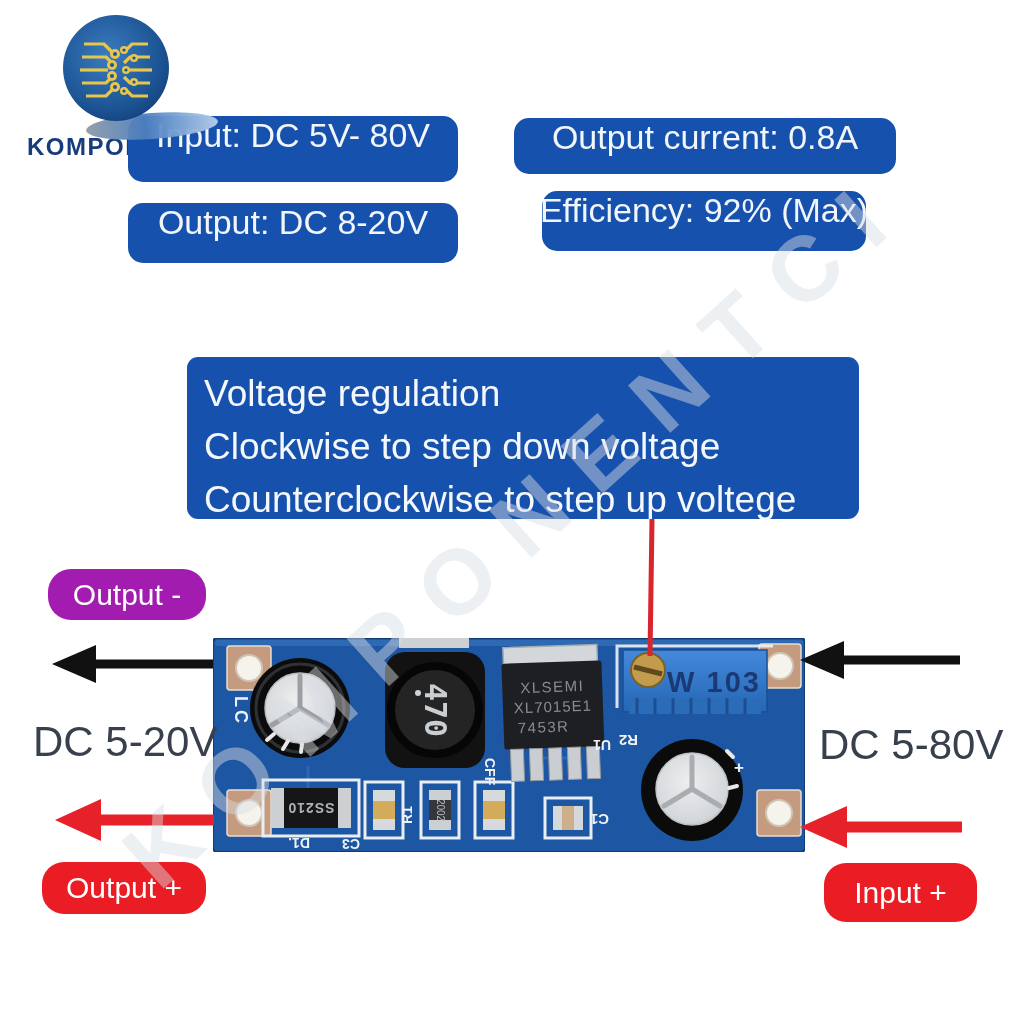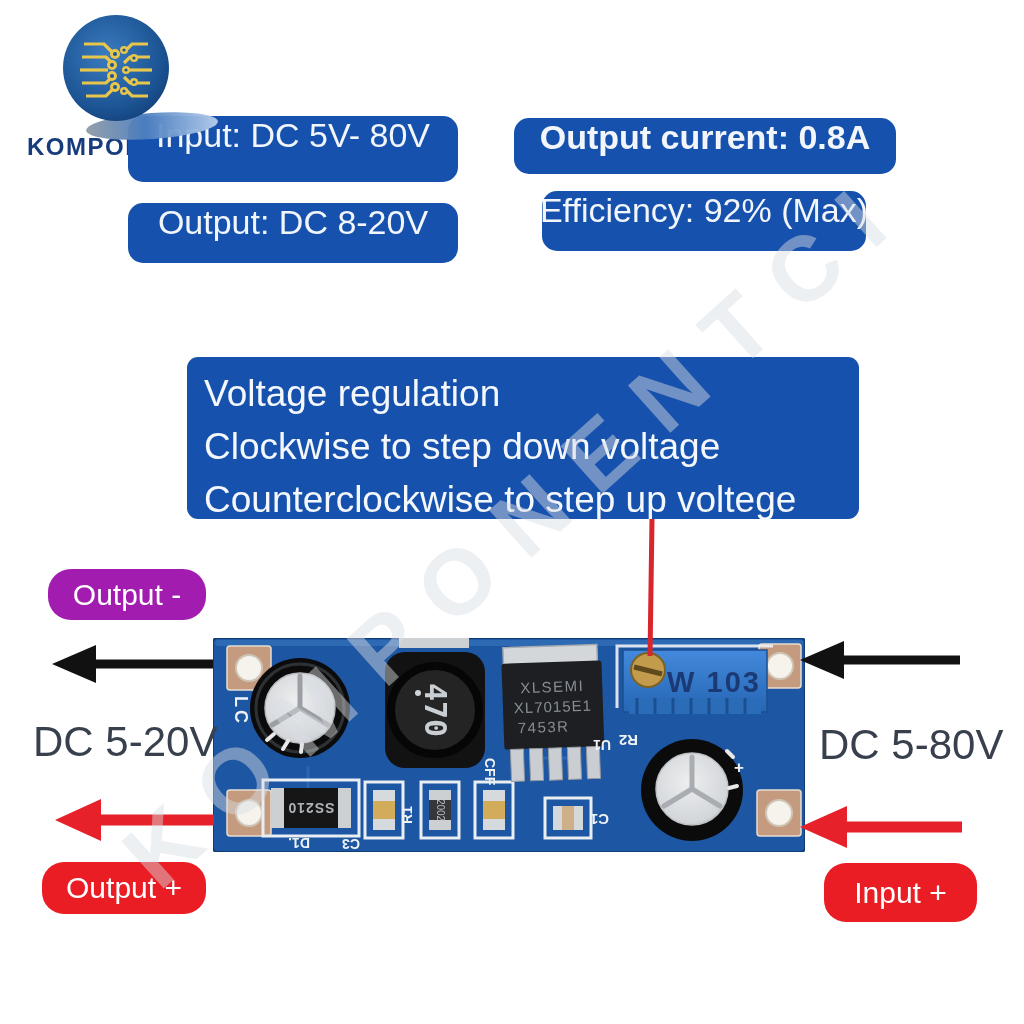--- a/index.html
+++ b/index.html
@@ -10,21 +10,21 @@
   .logo-wrap { position:absolute; left:0; top:0; width:260px; height:180px; z-index:4; }
   .brand-text { position:absolute; left:27px; top:133px; font-size:24px; font-weight:bold;
                 color:#173c7c; letter-spacing:1.5px; z-index:1; white-space:nowrap; }
 
   
   .pill { position:absolute; background:#1652ad; color:#f2f6fb; border-radius:15px;
           display:flex; align-items:flex-start; justify-content:center;
           font-size:34px; z-index:2; white-space:nowrap; }
   #pill-input       { left:128px; top:116px; width:330px; height:66px; }
   #pill-output      { left:128px; top:203px; width:330px; height:60px; }
-  #pill-current     { left:514px; top:118px; width:382px; height:56px;font-weight:bold; }
+  #pill-current     { left:514px; top:118px; width:382px; height:56px; }
   #pill-efficiency  { left:513px; top:191px; width:324px; height:60px;margin-left:29px; }
 
   
   .note-box { position:absolute; left:187px; top:357px; width:672px; height:162px;
               background:#1652ad; border-radius:11px; color:#f4f7fb; z-index:2;
               padding:10px 16px 0 17px; }
   .note-box .line { display:block; font-size:37px; line-height:53px; white-space:nowrap; }
 
   
   .term { position:absolute; color:#ffffff; display:flex; align-items:center; justify-content:center;

